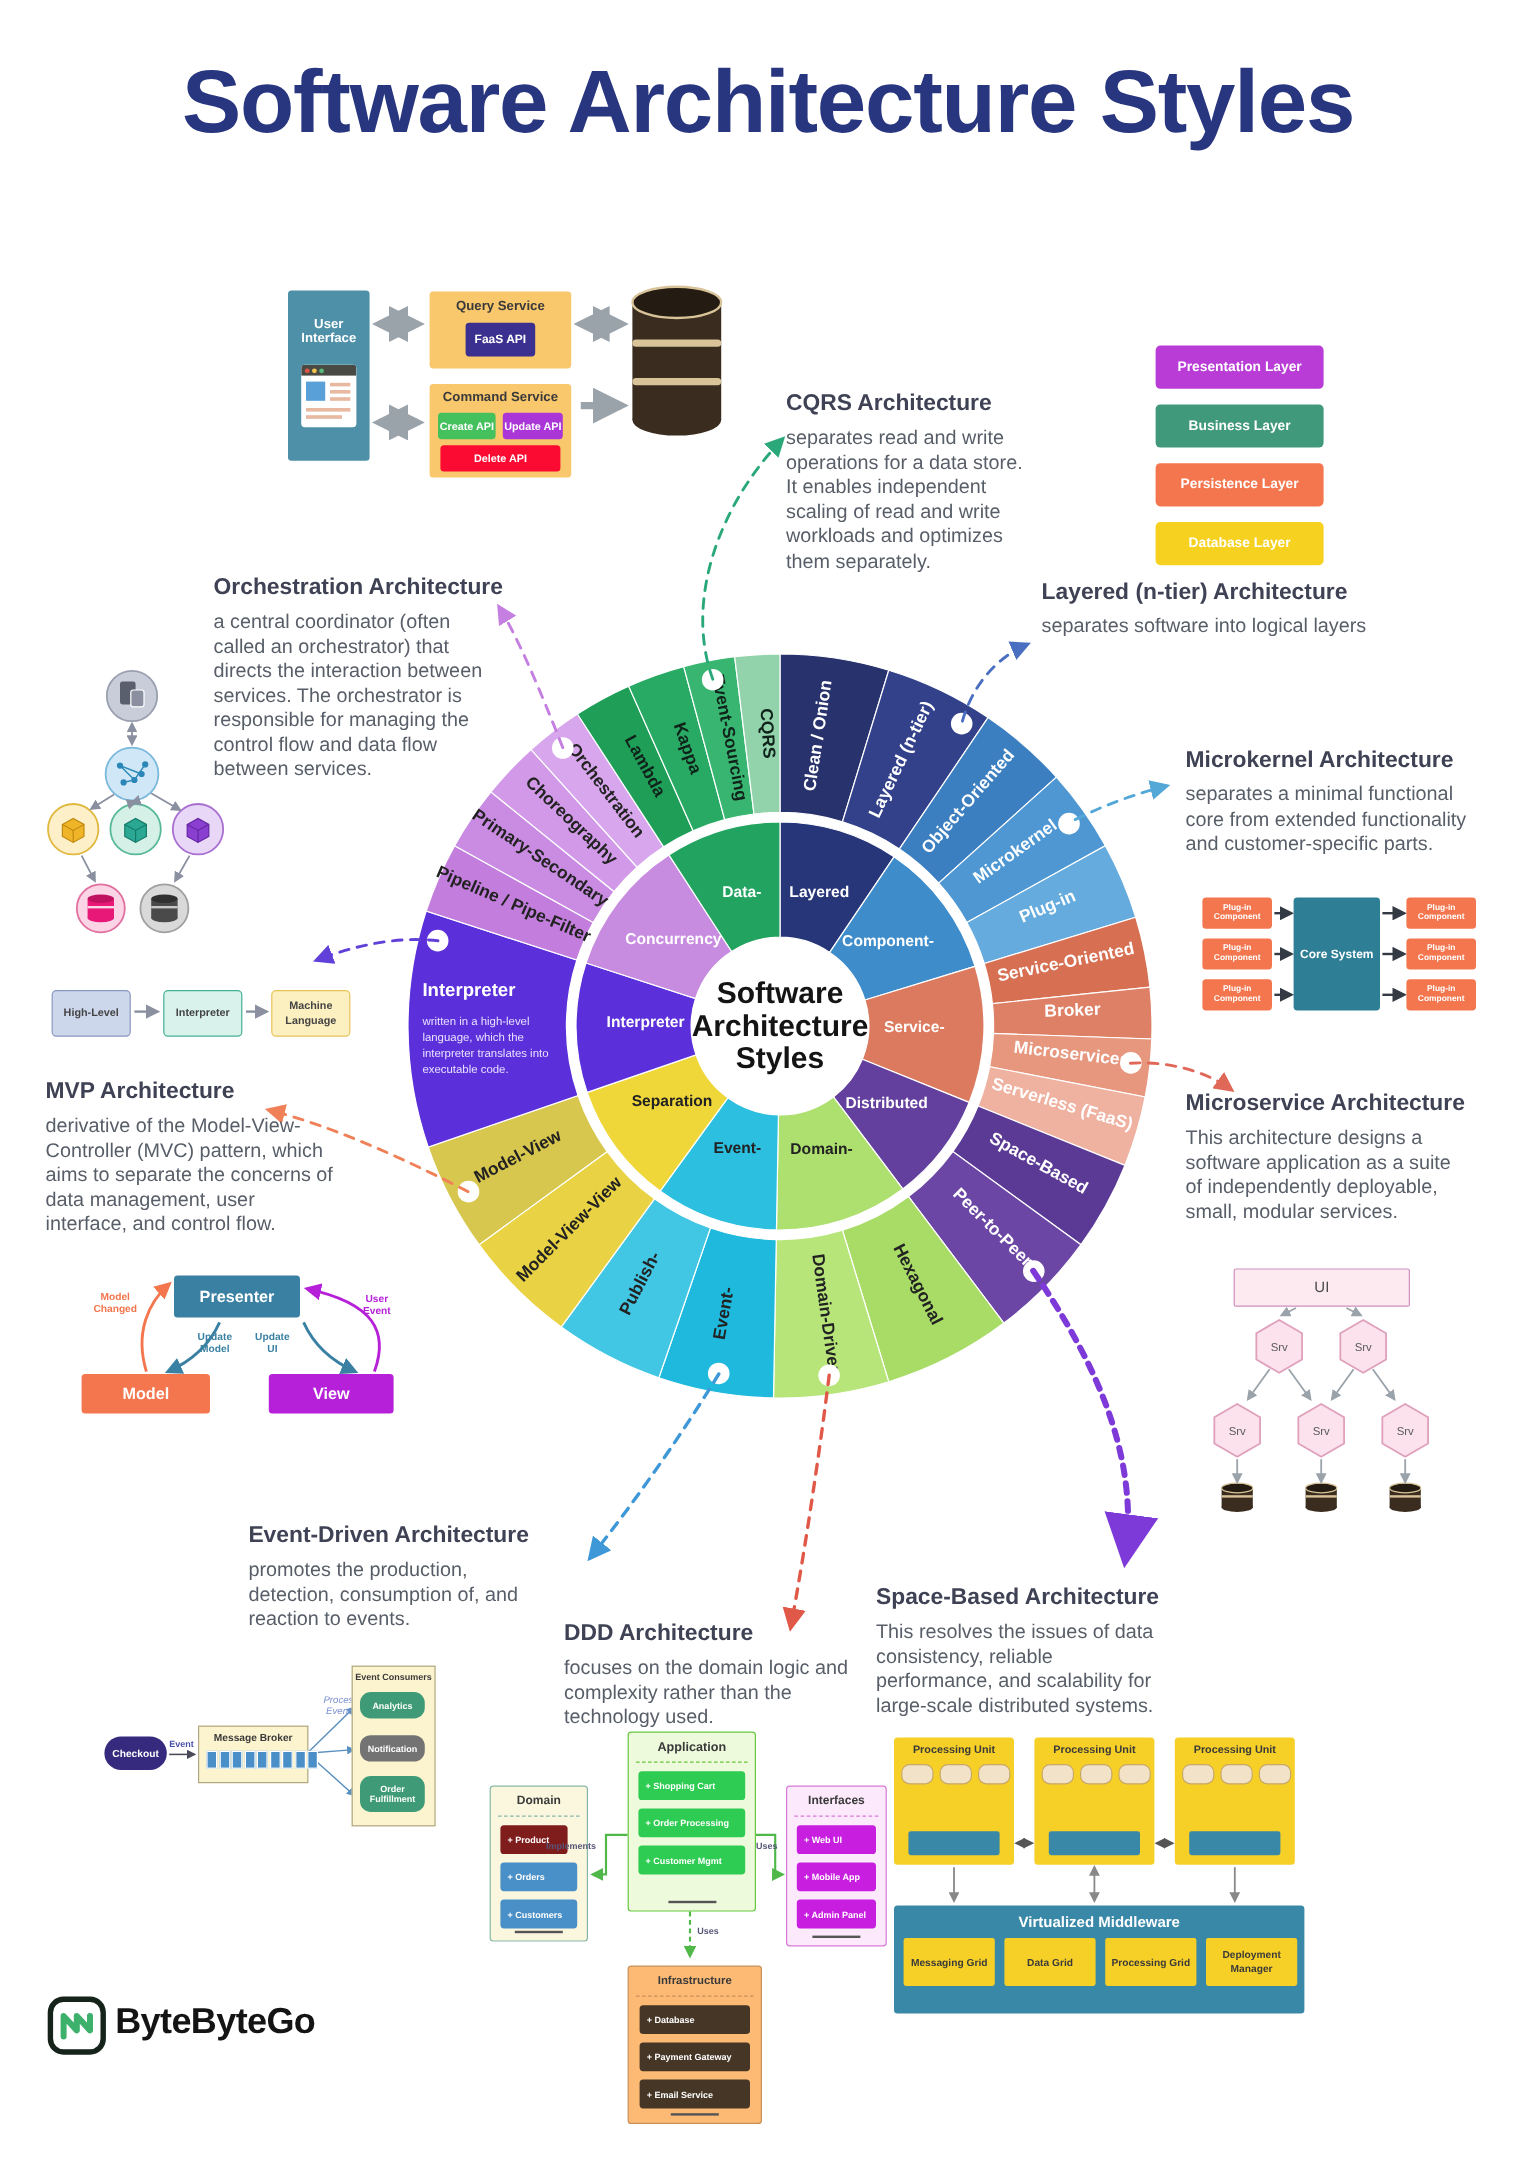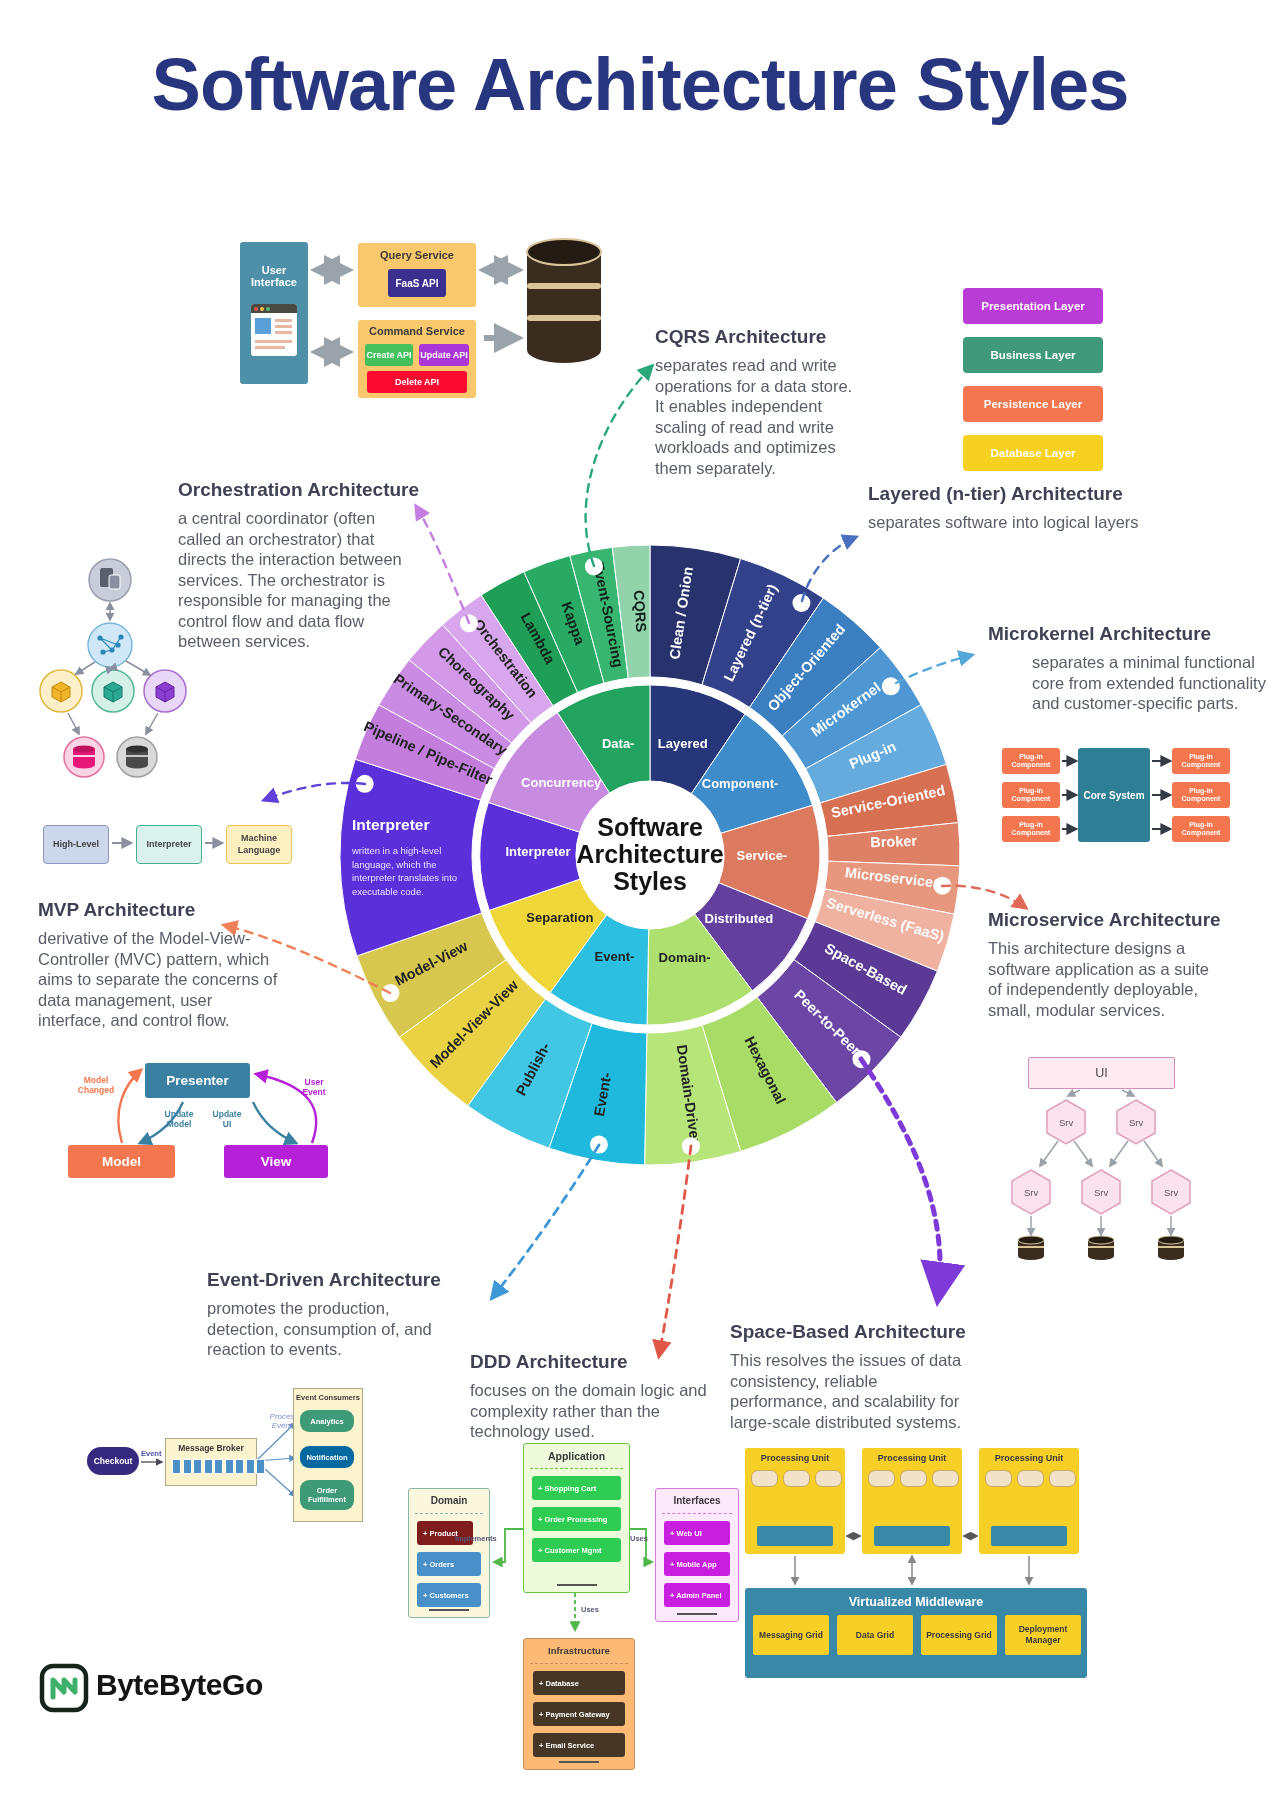--- a/index.html
+++ b/index.html
@@ -358,21 +358,21 @@
         </div>
       </div>
       <div style="position: absolute; left: 868px; top: 483px;">
         <div class="block-heading">Layered (n-tier) Architecture</div>
         <div style="margin-top: 7px;">
           <div class="block-line">separates software into logical layers</div>
         </div>
       </div>
       <div style="position: absolute; left: 988px; top: 623px;">
         <div class="block-heading">Microkernel Architecture</div>
-        <div style="margin-top: 7px; margin-left: 44px;">
+        <div style="margin-top: 7px;">
           <div class="block-line">separates a minimal functional</div>
           <div class="block-line">core from extended functionality</div>
           <div class="block-line">and customer-specific parts.</div>
         </div>
       </div>
       <div style="position: absolute; left: 988px; top: 909px;">
         <div class="block-heading">Microservice Architecture</div>
         <div style="margin-top: 7px;">
           <div class="block-line">This architecture designs a</div>
           <div class="block-line">software application as a suite</div>
@@ -484,21 +484,21 @@
           <div style="width: 7px; height: 13px; background: rgb(74, 143, 200); border: 0.5px solid rgb(255, 255, 255);"></div>
           <div style="width: 7px; height: 13px; background: rgb(74, 143, 200); border: 0.5px solid rgb(255, 255, 255);"></div>
         </div>
       </div>
       <div class="small-label" style="left: 258px; top: 1412px; font-size: 8px; color: rgb(122, 143, 208); font-style: italic; position: absolute; width: 52px; font-weight: 400;">Process
 Events</div>
       <div style="left: 293px; top: 1388px; width: 68px; height: 132px; background: rgb(252, 244, 207); border: 1px solid rgb(176, 168, 132); position: absolute;">
         <div style="position: absolute; left: 0px; top: 4px; width: 68px; text-align: center; color: rgb(58, 58, 58); font-size: 7.5px; font-weight: 700;">Event Consumers</div>
       </div>
       <div style="left: 300px; top: 1410px; width: 54px; height: 22px; background: rgb(63, 155, 119); border-radius: 9px; position: absolute; color: rgb(255, 255, 255); font-size: 7.5px; font-weight: 700; display: flex; align-items: center; justify-content: center; text-align: center; line-height: 1.2;">Analytics</div>
-      <div style="left: 300px; top: 1446px; width: 54px; height: 22px; background: #0369a1; border-radius: 9px; position: absolute; color: rgb(255, 255, 255); font-size: 7.5px; font-weight: 700; display: flex; align-items: center; justify-content: center; text-align: center; line-height: 1.2;">Notification</div>
+      <div style="left: 300px; top: 1446px; width: 54px; height: 22px; background: #737373; border-radius: 9px; position: absolute; color: rgb(255, 255, 255); font-size: 7.5px; font-weight: 700; display: flex; align-items: center; justify-content: center; text-align: center; line-height: 1.2;">Notification</div>
       <div style="left: 300px; top: 1480px; width: 54px; height: 30px; background: rgb(63, 155, 119); border-radius: 9px; position: absolute; color: rgb(255, 255, 255); font-size: 7.5px; font-weight: 700; display: flex; align-items: center; justify-content: center; text-align: center; line-height: 1.2;">Order Fulfillment</div>
       <div style="left: 523px; top: 1443px; width: 105px; height: 148px; background: rgb(238, 250, 220); border: 1.5px solid rgb(102, 200, 62); border-radius: 3px; position: absolute;">
         <div style="position: absolute; left: 0px; top: 6px; width: 105px; text-align: center; color: rgb(58, 58, 58); font-size: 10.5px; font-weight: 700;">Application</div>
         <div style="position: absolute; left: 6px; top: 24px; width: 93px; border-top: 1.5px dashed rgb(102, 200, 62);"></div>
         <div style="position: absolute; left: 8px; top: 32px; width: 89px; height: 24px; background: rgb(46, 204, 82); border-radius: 3px; color: rgb(255, 255, 255); font-size: 7.5px; font-weight: 700; display: flex; align-items: center; padding-left: 6px; box-sizing: border-box;">+ Shopping Cart</div>
         <div style="position: absolute; left: 8px; top: 63px; width: 89px; height: 24px; background: rgb(46, 204, 82); border-radius: 3px; color: rgb(255, 255, 255); font-size: 7.5px; font-weight: 700; display: flex; align-items: center; padding-left: 6px; box-sizing: border-box;">+ Order Processing</div>
         <div style="position: absolute; left: 8px; top: 94px; width: 89px; height: 24px; background: rgb(46, 204, 82); border-radius: 3px; color: rgb(255, 255, 255); font-size: 7.5px; font-weight: 700; display: flex; align-items: center; padding-left: 6px; box-sizing: border-box;">+ Customer Mgmt</div>
         <div style="position: absolute; left: 32.5px; bottom: 6px; width: 40px; border-top: 2px solid rgb(85, 85, 85);"></div>
       </div>
       <div style="left: 408px; top: 1488px; width: 80px; height: 128px; background: rgb(251, 246, 222); border: 1.5px solid rgb(136, 184, 168); border-radius: 3px; position: absolute;">

